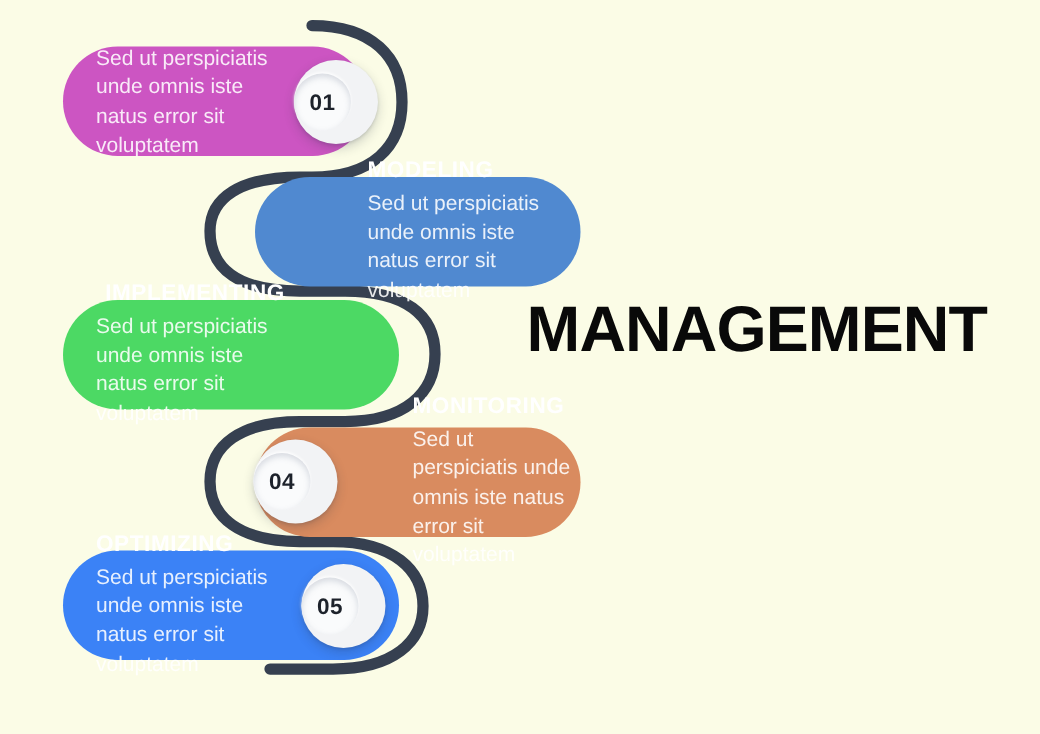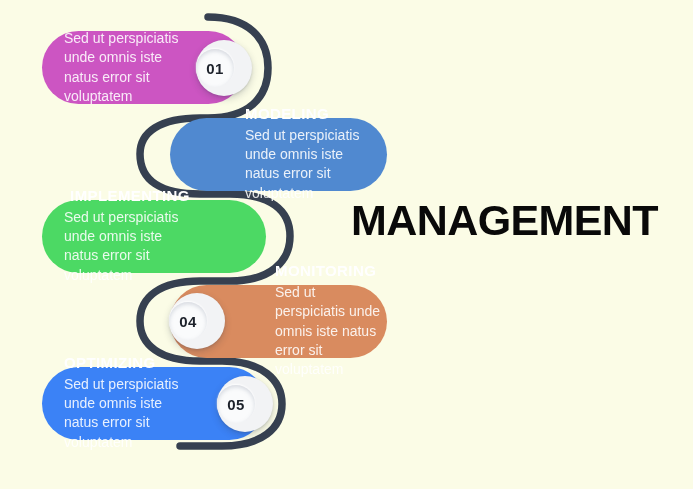--- a/index.html
+++ b/index.html
@@ -124,21 +124,21 @@
       <span class="num">04</span>
     </div>
   </div>
 
   <div class="pill row-left" style="left:42px;top:367px;width:224px;height:73px;background:#3b82f6;">
     <div class="txtblock" style="margin-left:22px;">
       <div class="ttl">OPTIMIZING</div>
       <div class="desc">Sed ut perspiciatis unde omnis iste natus error sit voluptatem</div>
     </div>
   </div>
-  <div class="badge" style="left:217px;top:376px;width:56px;height:56px;">
+  <div class="badge" style="left:201px;top:376px;width:56px;height:56px;">
     <div class="inner" style="width:38px;height:38px;">
       <span class="num">05</span>
     </div>
   </div>
 
   <div class="headline" style="left:303px;top:196px;width:355px;">
     <span class="l1">MANAGEMENT</span>
   </div>
 
 </div>

